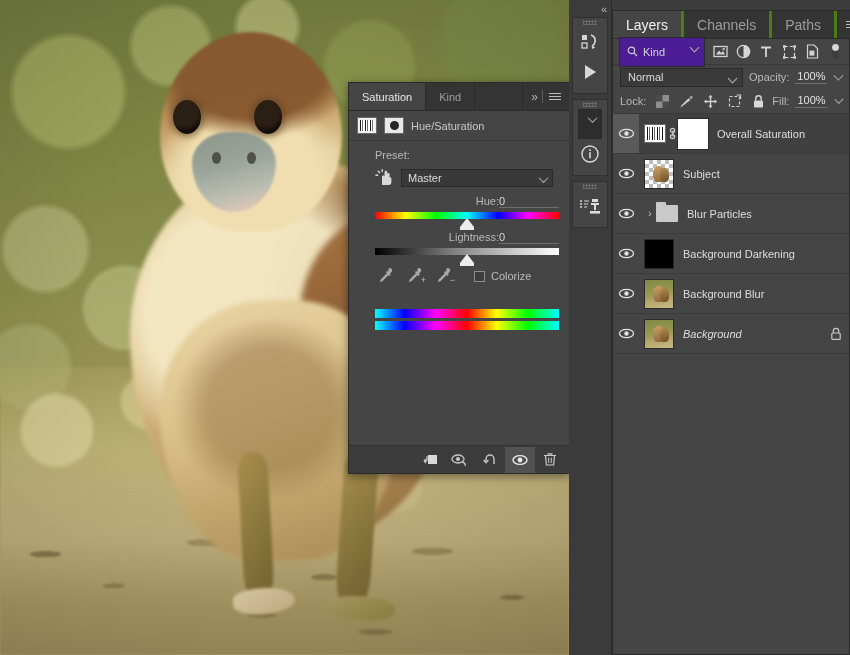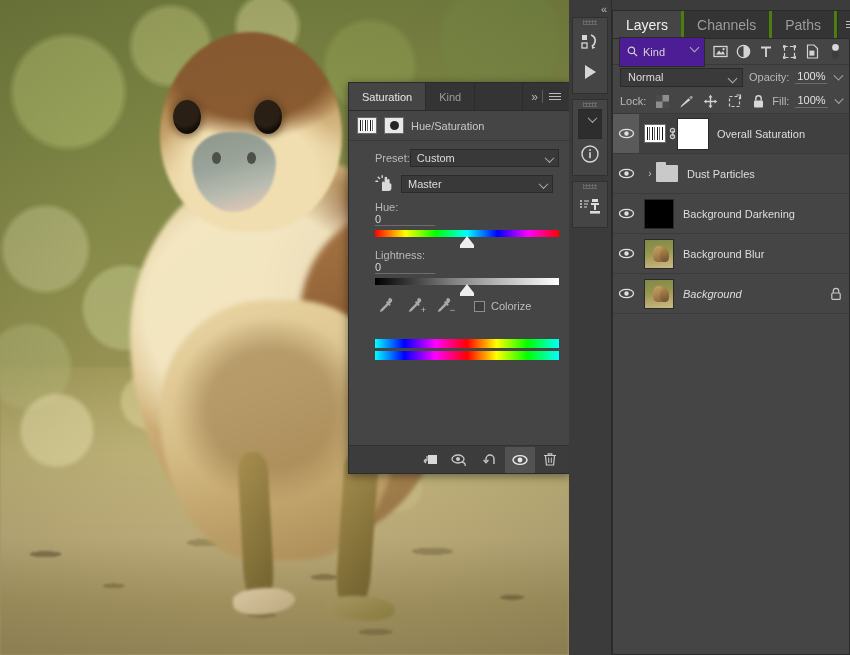--- a/index.html
+++ b/index.html
@@ -160,21 +160,21 @@
   .sel::after { content: ""; position: absolute; right: 5px; top: 6px;
     width: 6px; height: 6px; border-right: 1.4px solid #b0b0b0; border-bottom: 1.4px solid #b0b0b0;
     transform: rotate(45deg) translate(-1px,-1px); }
   #preset-select { width: 152px; }
   #channel-select { width: 152px; margin-left: 6px; }
   .hand-icon { width: 20px; height: 20px; position: relative; display: inline-block; }
   .hand-icon svg { display: block; }
 
   .slider-block { margin-bottom: 3px; }
   .slider-head { display: flex; justify-content: flex-end; align-items: baseline;
-    font-size: 11px; color: #b9b9b9; margin-bottom: 1px; flex-direction: column; }
+    font-size: 11px; color: #b9b9b9; margin-bottom: 1px; }
   .slider-val { font-size: 11px; width: 60px; text-align: left; }
   .slider-val.hue { color: #d6d6d6; border-bottom: 1px solid #6d6d6d; }
   .slider-val.sat { color: #cfe6ff; border-bottom: 1px solid #4d9fe0; }
   .slider-val.lig { color: #d6d6d6; border-bottom: 1px solid #6d6d6d; }
   .track { position: relative; height: 7px; margin: 4px 0 12px 0; }
   .track .bar { position: absolute; inset: 0; }
   .bar-hue { background: linear-gradient(90deg,#ff0000 0%,#ffff00 16.6%,#00ff00 33.3%,#00ffff 50%,#0000ff 66.6%,#ff00ff 83.3%,#ff0000 100%); }
   .bar-sat { background: linear-gradient(90deg,#7f7f7f 0%, #ff0000 100%); }
   .bar-lig { background: linear-gradient(90deg,#000000 0%, #808080 42%, #ffffff 100%); }
   .thumb { position: absolute; top: 6px; width: 0; height: 0;
@@ -327,23 +327,20 @@
       <span class="mask-icon">
           <i></i>
         </span>
       <span class="prop-title">Hue/Saturation</span>
     </div>
 
     <div class="prop-body">
 
       <div class="row">
         <span class="lbl">Preset:</span>
-        <span class="sel" id="preset-select">
-          <span>Custom</span>
-        </span>
       </div>
 
       <div class="row">
         <span class="hand-icon">
           <svg width="20" height="20" viewBox="0 0 20 20">
             <path d="M7 17 L7 9 Q7 7.6 8.3 7.6 Q9.6 7.6 9.6 9 L9.6 4.2 Q9.6 2.8 10.9 2.8 Q12.2 2.8 12.2 4.2 L12.2 9 L12.2 6.2 Q12.2 5 13.4 5 Q14.6 5 14.6 6.2 L14.6 9.4 Q15.9 9.2 16.4 10.3 L16.4 14 Q16.4 17 13.6 17 Z" fill="#d8d8d8"></path>
             <path d="M4.6 4.6 L3.2 3.2 M7.2 3.6 L7.2 1.8 M2.6 7.2 L0.9 7.2" stroke="#d8d8d8" stroke-width="1.4" stroke-linecap="round"></path>
           </svg>
         </span>
         <span class="sel" id="channel-select">
@@ -639,32 +636,47 @@
               <path d="M4.5 3.6 a2 2 0 0 1 0 3 M4.5 6.4 a2 2 0 0 1 0 3" stroke="#cfcfcf" stroke-width="1.2" fill="none"></path>
               <rect x="2.4" y="1.4" width="4.2" height="4" rx="2.1" fill="none" stroke="#cfcfcf" stroke-width="1.2"></rect>
               <rect x="2.4" y="7.6" width="4.2" height="4" rx="2.1" fill="none" stroke="#cfcfcf" stroke-width="1.2"></rect>
             </svg>
           </span>
           <span class="mask-thumb"></span>
           <span class="layer-name">Overall Saturation</span>
         </span>
       </div>
 
-
       <div class="layer-row">
         <span class="eye-cell">
           <svg class="eye-svg" width="17" height="11" viewBox="0 0 17 11">
             <ellipse cx="8.5" cy="5.5" rx="7" ry="4.2" fill="none" stroke="#e0e0e0" stroke-width="1.3"></ellipse>
             <circle cx="8.5" cy="5.5" r="2.2" fill="#e0e0e0"></circle>
           </svg>
         </span>
         <span class="layer-inner">
+          <span class="thumb-box thumb-checker">
+            <span class="tb-duck"></span>
+              <span class="tb-duck2"></span>
+          </span>
+          <span class="layer-name">Subject</span>
+        </span>
+      </div>
+
+      <div class="layer-row">
+        <span class="eye-cell">
+          <svg class="eye-svg" width="17" height="11" viewBox="0 0 17 11">
+            <ellipse cx="8.5" cy="5.5" rx="7" ry="4.2" fill="none" stroke="#e0e0e0" stroke-width="1.3"></ellipse>
+            <circle cx="8.5" cy="5.5" r="2.2" fill="#e0e0e0"></circle>
+          </svg>
+        </span>
+        <span class="layer-inner">
           <span class="disc-arrow">›</span>
           <span class="folder-ico"></span>
-          <span class="layer-name">Dust Particles</span>
+          <span class="layer-name">Blur Particles</span>
         </span>
       </div>
 
       <div class="layer-row">
         <span class="eye-cell">
           <svg class="eye-svg" width="17" height="11" viewBox="0 0 17 11">
             <ellipse cx="8.5" cy="5.5" rx="7" ry="4.2" fill="none" stroke="#e0e0e0" stroke-width="1.3"></ellipse>
             <circle cx="8.5" cy="5.5" r="2.2" fill="#e0e0e0"></circle>
           </svg>
         </span>

